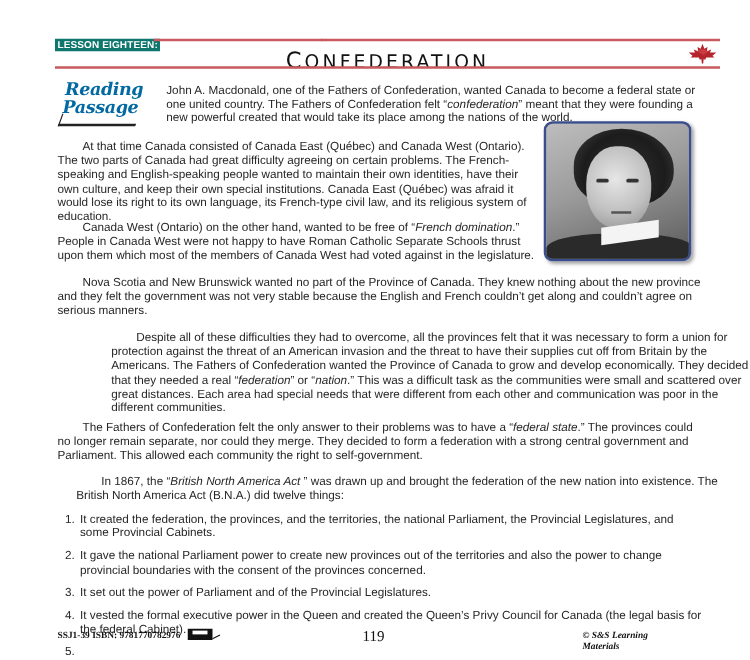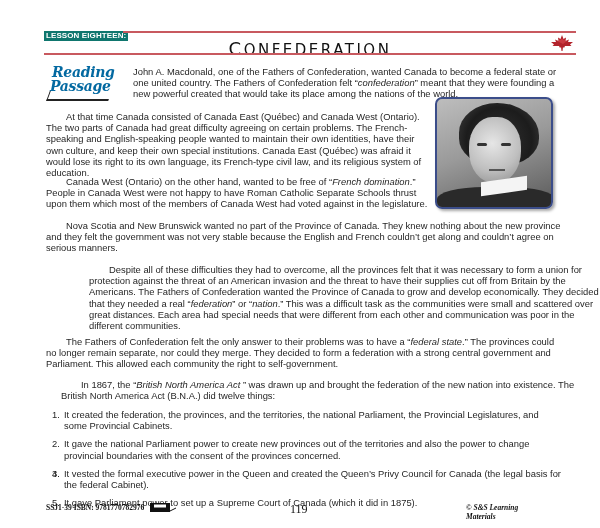--- a/index.html
+++ b/index.html
@@ -143,23 +143,23 @@
   <span>The Fathers of Confederation felt the only answer to their problems was to have a “</span><em>federal state</em><span>.” The provinces could no longer remain separate, nor could they merge. They decided to form a federation with a strong central government and Parliament. This allowed each community the right to self-government.</span>
 </div>
 
 <div class="p text indent" style="left:46px; top:379px; width:520px;margin-left:15px;">
   <span>In 1867, the “</span><em>British North America Act</em><span> ” was drawn up and brought the federation of the new nation into existence. The British North America Act (B.N.A.) did twelve things:</span>
 </div>
 
 <div class="list text" style="top:409px;">
   <div class="li"><span class="num">1.</span><span>It created the federation, the provinces, and the territories, the national Parliament, the Provincial Legislatures, and some Provincial Cabinets.</span></div>
   <div class="li"><span class="num">2.</span><span>It gave the national Parliament power to create new provinces out of the territories and also the power to change provincial boundaries with the consent of the provinces concerned.</span></div>
-  <div class="li"><span class="num">3.</span></div>
+  <div class="li"><span class="num">3.</span><span>It set out the power of Parliament and of the Provincial Legislatures.</span></div>
   <div class="li"><span class="num">4.</span><span>It vested the formal executive power in the Queen and created the Queen’s Privy Council for Canada (the legal basis for the federal Cabinet).</span></div>
-  <div class="li"><span class="num">5.</span><span>It gave Parliament power to set up a Supreme Court of Canada (which it did in 1875).</span></div>
+  <div class="li"><span class="num">5.</span></div>
 
 </div>
 
 <div class="footer">
   <span class="isbn">SSJ1-39  ISBN: 9781770782976</span>
   <span class="icon">
     <svg width="28" height="11" viewBox="0 0 28 11">
       <rect x="0" y="1" width="20" height="9" fill="#111"></rect>
       <rect x="4" y="2.5" width="12" height="3" fill="#fff"></rect>
       <path d="M20 9 L26 6" stroke="#111" stroke-width="1"></path>

